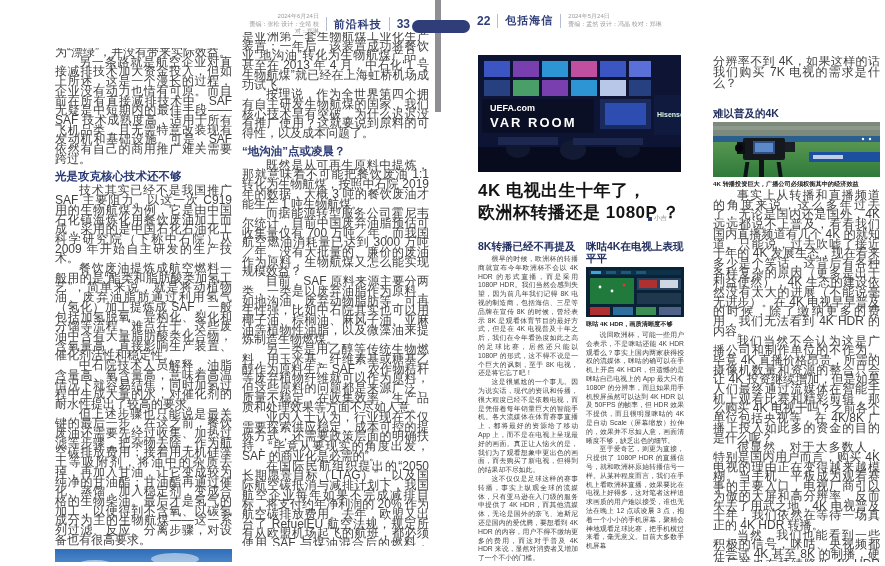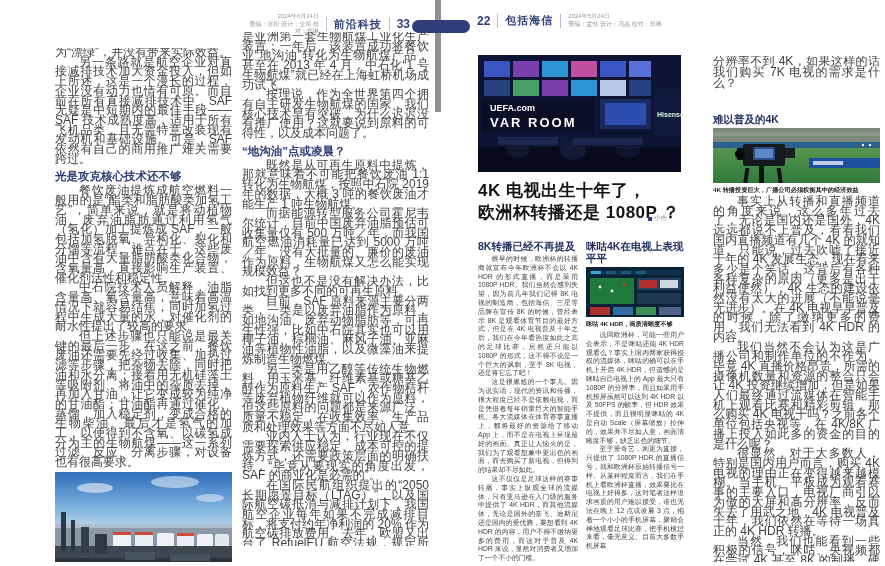--- a/index.html
+++ b/index.html
@@ -64,23 +64,24 @@
     <div class="hdr-credits l">
       <div>2024年5月24日</div>
       <div>责编：孟然 设计：冯晶 校对：郑琳</div>
     </div>
   </div>
 
   <div class="col" style="left:55px; top:48px; width:177px; height:514px;">
     <p class="bt ni">为“漂绿”，并没有带来实际效益。</p>
     <p class="bt">另一条路就是航空企业对直接减排技术加大资金投入，但如上所述，这是一个漫长的过程，企业没有动力也情有可原。而目前在所有直接减排技术中，SAF 无疑是中短期内的最佳手段——SAF 技术成熟度高，适用于所有飞机品类，且无需特意改装现有发动机和基础设施。可是，SAF 依然有自己的商用推广难关需要跨过。</p>
     <h3 class="sec-h">光是攻克核心技术还不够</h3>
+    <p class="bt">技术其实已经不是我国推广 SAF 主要阻力。以这一次 C919 用的生物航煤为例，它是由中国石化镇海炼化用餐饮废油加工而成，采用的是中国石化石油化工科学研究院（下称中石院）从 2009 年开始自主研发的生产技术。</p>
     <p class="bt">餐饮废油提炼成航空燃料一般用的是“酯类和脂肪酸类加氢工艺”，简单来说，就是将动植物油、废弃油脂肪通过利用氢气（氢化）加工提炼成 SAF，一般包括加氢脱氧、异构化、裂化和分馏等流程。难点在于，这些废油中含有大量脂肪酸类化合物，含氧量高，直接影响生产装置、催化剂活性和稳定性。</p>
     <p class="bt">中石院技术人员解释，油脂含量高、氧含量高，意味着高温情况下就容易结焦，同时加氢过程中生成大量的水，对催化剂的耐水性提出了较高的要求。</p>
-    <p class="bt">但上述步骤也只能说是最关键的最后一步，在这之前，餐饮废油还需要先经过收集、加热过滤等步骤，把杂物去除，同时把油和水分离；接着用无机硅藻土等吸附剂，将油中的杂质去掉，再加入甘油，让它变成较为纯净的甘油酯；甘油酯再通过催化、蒸馏，加入稳定剂，变成合格的生物柴油。最后才是氢气的加工，以便得到不含氧、以碳氢成分为主的生物航煤——这一系列过滤、反应、分离步骤，对设备也有很高要求。</p>
+    <p class="bt">但上述步骤也只能说是最关键的最后一步，在这之前，餐饮废油还需要先经过收集、加热过滤等步骤，把杂物去除，作为航空碳排放费用；接着用无机硅藻土等吸附剂，将油中的杂质去掉，再加入甘油，让它变成较为纯净的甘油酯；甘油酯再通过催化、蒸馏，加入稳定剂，变成合格的生物柴油。最后才是氢气的加工，以便得到不含氧、以碳氢成分为主的生物航煤——这一系列过滤、反应、分离步骤，对设备也有很高要求。</p>
     <figure>
       <svg class="figimg" viewBox="0 0 177 104" role="img">
         <defs>
           <linearGradient id="sky" x1="0" y1="0" x2="0" y2="1">
             <stop offset="0" stop-color="#2e6db8"></stop>
               <stop offset="0.55" stop-color="#79aedd"></stop>
               <stop offset="1" stop-color="#c9e0f0"></stop>
           </linearGradient>
         </defs>
         <rect width="177" height="62" fill="url(#sky)"></rect>
@@ -114,22 +115,21 @@
       <figcaption class="cap">中石化第一套生物航煤工业化生产装置，每年最多能处理10万吨“地沟油”</figcaption>
     </figure>
     <p class="bt">早在 2011 年 9 月份，中石化镇海炼化杭州石化生产基地就已经改造建成一套生物航空煤油工业装置及调和设施，</p>
   </div>
 
   <div class="col" style="left:242px; top:32px; width:187px; height:514px;">
     <p class="bt ni">是亚洲第一套生物航煤工业化生产装置；一年后，该装置成功将餐饮业“地沟油”转化为生物航煤产品，甚至在 2013 年 4 月，中石化“1 号生物航煤”就已经在上海虹桥机场成功试飞。</p>
     <p class="bt">按理说，作为全世界第四个拥有自主研发生物航煤的国家，我们核心技术早有突破，为什么迟迟没有推广使用？这就要说到原料的可得性，以及成本问题了。</p>
     <h3 class="sec-h">“地沟油”点或凌晨？</h3>
     <p class="bt">既然是从可再生原料中提炼，那就意味着不可能把餐饮废油 1:1 转化为生物航煤，按照中石院 2019 年的数据，大概 3 吨的餐饮废油才能生产 1 吨生物航煤。</p>
-    <p class="bt">而据能源转型服务公司霍尼韦尔统计，目前中国废弃油脂预估可收集量仅有 500 万吨／年，而我国航空燃油消耗量已达到 5000 万吨／年。没有大批量的、廉价的废油作为原料，生物航煤又怎么能实现规模效益？</p>
-    <p class="bt">但这也不是没有解决办法，比如找到更多不同的可再生原料。</p>
+    <p class="bt">而据能源转型服务公司霍尼韦尔统计，目前中国废弃油脂预估可收集量仅有 700 万吨／年，而我国航空燃油消耗量已达到 3000 万吨／年。没有大批量的、廉价的废油作为原料，生物航煤又怎么能实现规模效益？</p>
     <p class="bt">目前，SAF 原料来源主要分两类，一类是以废弃油脂作为原料，如地沟油、废弃动物脂肪等，可再生性强，比如中石院其实也可以用椰子油、棕榈油、麻风子油、亚麻油等植物性油脂，以及微藻油来提炼制造生物燃煤。</p>
     <p class="bt">另一类是用乙醇等传统生物燃料，用玉米基、纤维素基或糖基乙醇作为原料生产 SAF，农作物秸秆等废弃植物纤维就可以作为原料，但这些原料的问题都是来源广泛、质量不稳定，在收集效率、生产品质和处理效果等方面不尽如人意。</p>
     <p class="bt">业内人士认为，行业现在不仅需要探索供应稳定、成本可控的提炼方式，还需要政策层面的明确扶持，“毕竟从要现实的角度出发，SAF 的商业化是必需的”。</p>
     <p class="bt">在国际民航组织提出的“2050 长期愿景目标（LTAG）”，以及国际航空碳抵消与减排计划下，我国航空企业每年如果不完成减排目标，将支付约年净利润的 20% 作为航空碳排放费用。去年，欧盟又出台了 RefuelEU 航空法规，规定所有从欧盟机场起飞的航班，都必须使用 SAF 与煤油混合后的燃料，2025 年 SAF 的掺混比例要达到 2%、2030 年提高至 6%，到 2035 年达到 20%，最终于 2050 年实现 70% 的掺混比例。</p>
   </div>
 
   <svg style="position:absolute; left:478px; top:55px;" width="203" height="117" viewBox="0 0 203 117" role="img">
     <rect width="203" height="117" fill="#0e1433"></rect>
 
     <g>
@@ -204,21 +204,21 @@
         <rect x="73" y="40" width="22" height="8" fill="#50628a"></rect>
       </svg>
       <figcaption class="cap">咪咕 4K HDR，画质清晰度不够</figcaption>
     </figure>
     <p class="bt-r">说回欧洲杯，可能一些用户会表示，不是咪咕还能 4K HDR 观看么？事实上国内两家获得授权的流媒体，咪咕的确可以在手机上开启 4K HDR，但遗憾的是咪咕自己电视上的 App 最大只有 1080P 的分辨率，而且如果用手机投屏虽然可以达到 4K HDR 以及 50FPS 的帧率，但 HDR 效果不提供，而且很明显咪咕的 4K 是自动 Scale（屏幕缩放）拉伸的，效果并不尽如人意，画面清晰度不够，缺乏出色的细节。</p>
     <p class="bt-r">至于爱奇艺，则更为直接，只提供了 1080P HDR 的直播信号，就和欧洲杯原始转播信号一样。从某种程度而言，我们在手机上看欧洲杯直播，效果要比在电视上好得多，这对笔者这样追求画质的用户难以接受，谁也无法在晚上 12 点或凌晨 3 点，抱着一个小小的手机屏幕，聚精会神地观看足球比赛，把手机横过来看，毫无意义。目前大多数手机屏幕</p>
   </div>
 
   <div class="col" style="left:713px; top:56px; width:167px; height:506px;">
     <p class="bt ni" style="line-height:11px;">分辨率不到 4K，如果这样的话我们购买 7K 电视的需求是什么？</p>
-    <h3 class="sec-h-r" style="margin-top:24px;">难以普及的4K</h3>
+    <h3 class="sec-h-r" style="margin-top:18px;">难以普及的4K</h3>
     <figure style="margin:2px 0 0 0;">
       <svg class="figimg" viewBox="0 0 167 55" role="img">
         <defs>
           <linearGradient id="grass" x1="0" y1="0" x2="0" y2="1">
             <stop offset="0" stop-color="#5e9b55"></stop>
               <stop offset="1" stop-color="#2f7a3a"></stop>
           </linearGradient>
         </defs>
         <rect width="167" height="14" fill="#7c8a7c"></rect>
         <rect y="4" width="167" height="4" fill="#93a093" opacity="0.7"></rect>

